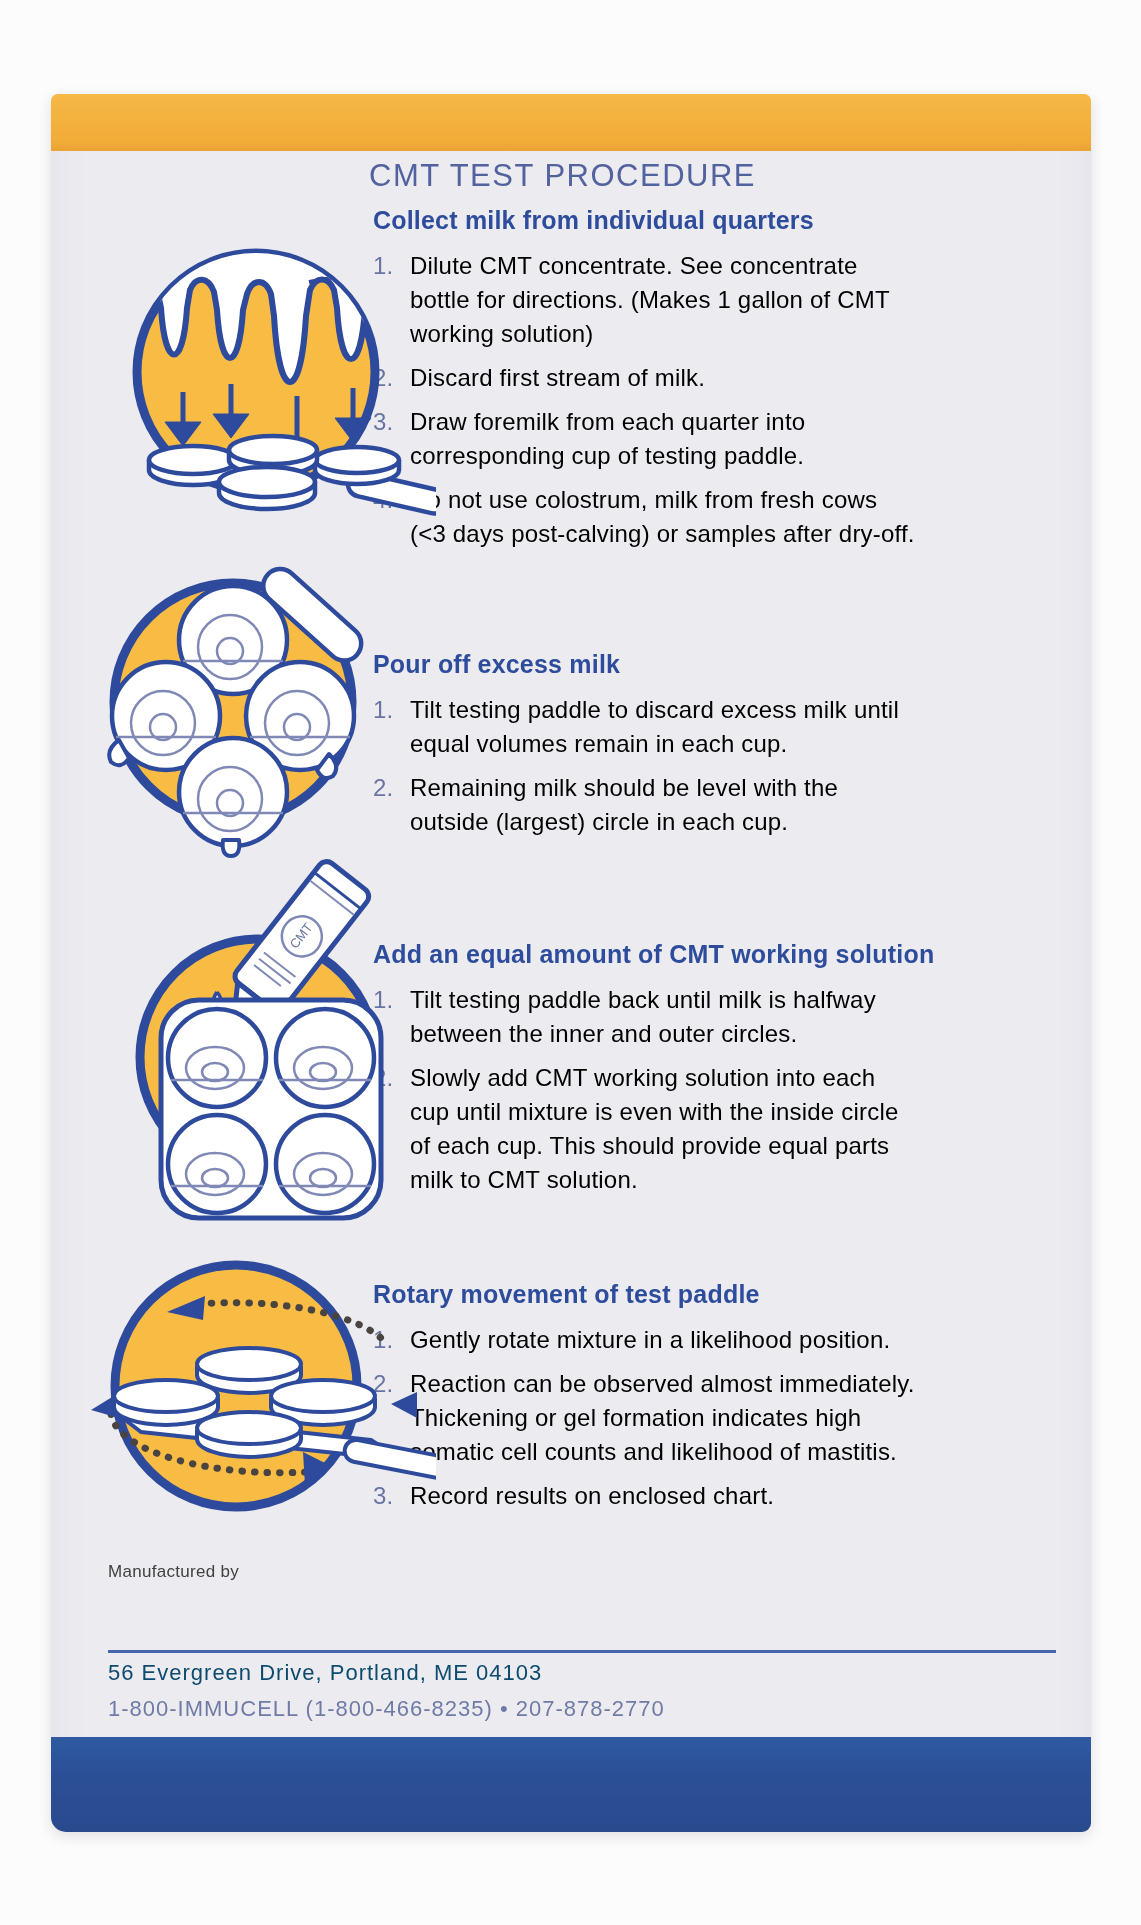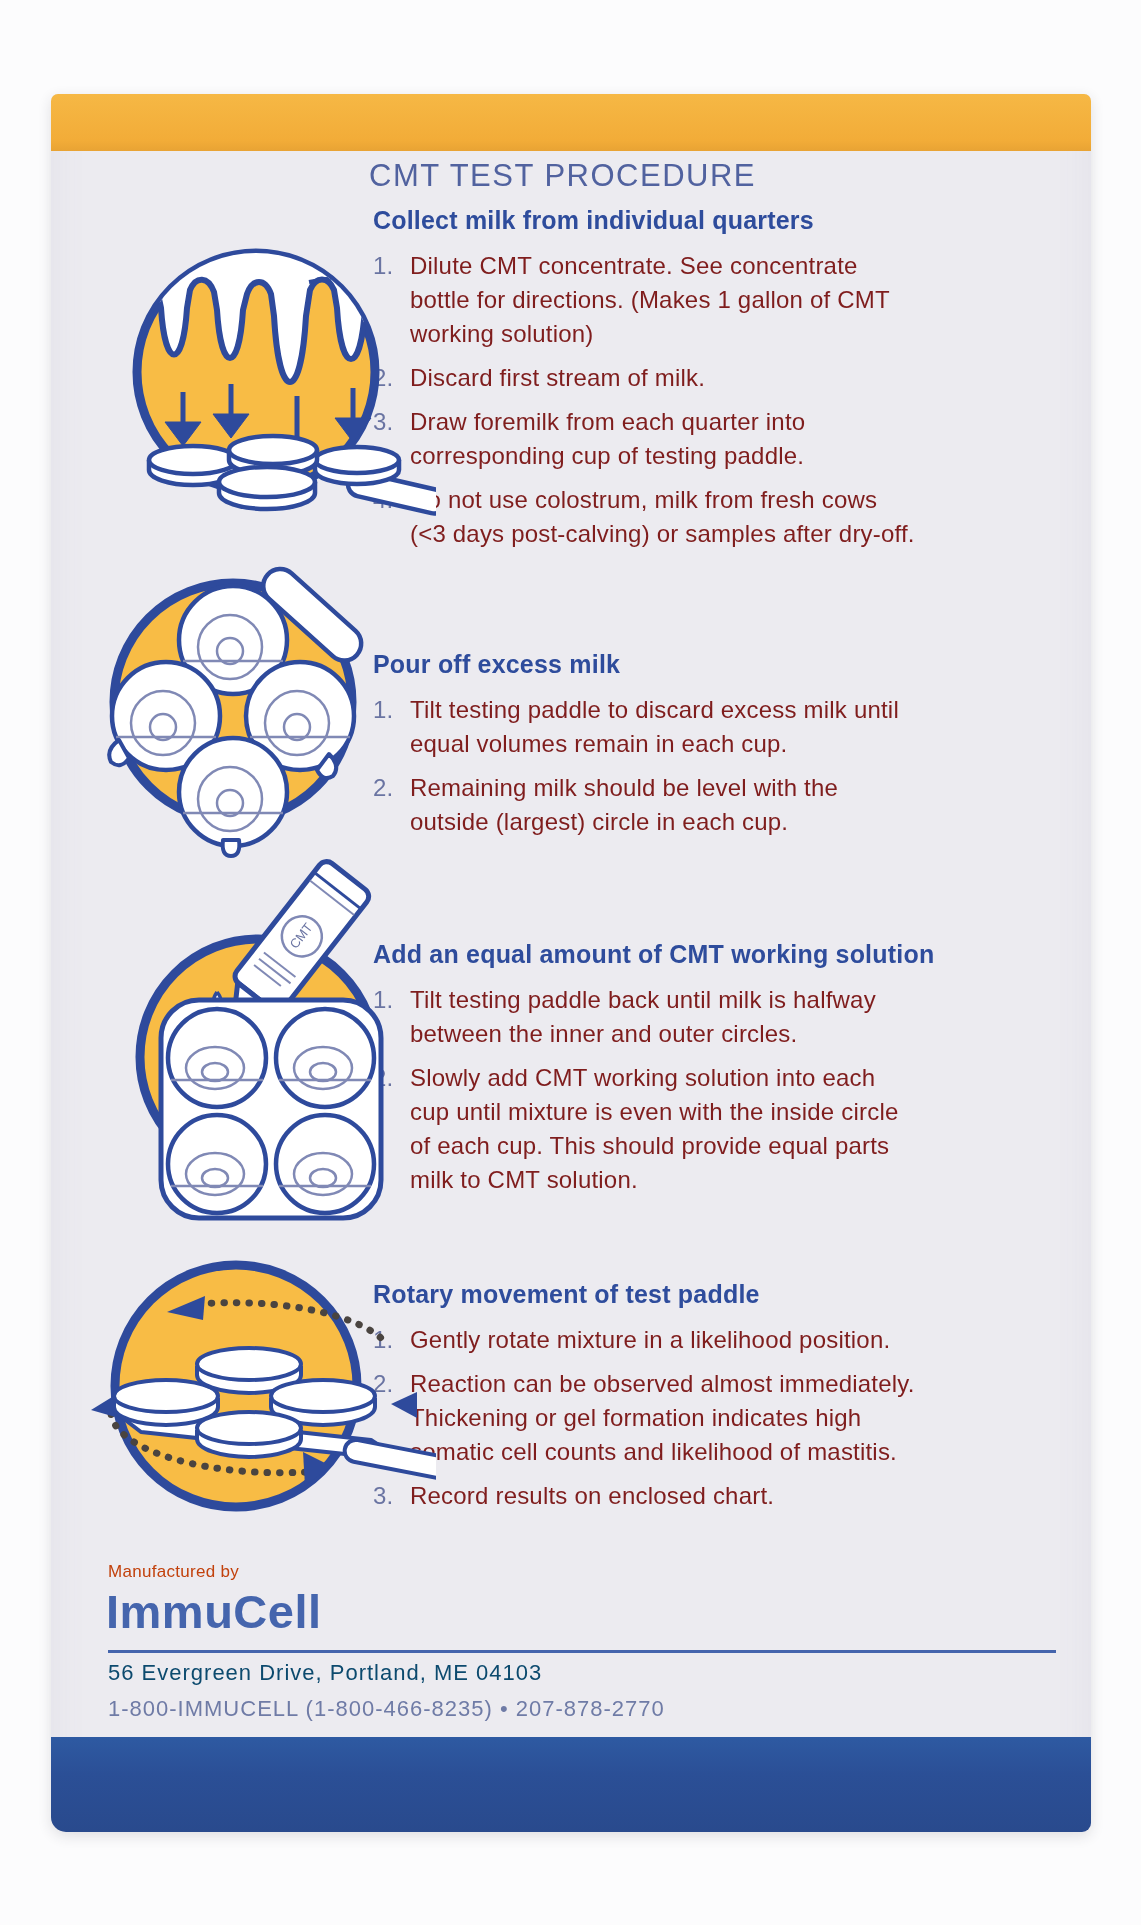--- a/index.html
+++ b/index.html
@@ -37,35 +37,35 @@
   .section h2{
     margin:0;font-size:25px;font-weight:bold;color:#2E4C9C;
     letter-spacing:.2px;white-space:nowrap;
   }
   ol.steps{
     list-style:none;margin:14px 0 0 0;padding:0;counter-reset:step;
   }
   ol.steps li{
     position:relative;padding-left:37px;margin:0 0 10px 0;
     counter-increment:step;
-    font-size:24px;line-height:34px;color:#7f1d1d;letter-spacing:.2px;
+    font-size:24px;line-height:34px;color:#000000;letter-spacing:.2px;
     white-space:pre-line;
   }
   ol.steps li::before{
     content:counter(step) ".";
     position:absolute;left:0;top:0;color:#6A74A2;
   }
   
   .illus{position:absolute;}
   .i1{left:50px;top:130px;}
   .i2{left:32px;top:450px;}
   .i3{left:42px;top:758px;}
   .i4{left:20px;top:1140px;}
   
-  .mfg{position:absolute;left:57px;top:1468px;font-size:17px;color:#c2410c;letter-spacing:.3px;}
+  .mfg{position:absolute;left:57px;top:1468px;font-size:17px;color:#404040;letter-spacing:.3px;}
   .brand{position:absolute;left:55px;top:1490px;font-size:47px;font-weight:bold;color:#4565AD;letter-spacing:.5px;}
   .rule{position:absolute;left:57px;top:1556px;width:948px;height:3px;background:#4565AD;}
   .addr{position:absolute;left:57px;top:1566px;font-size:22px;color:#0c4a6e;letter-spacing:1px;}
   .phone{position:absolute;left:57px;top:1602px;font-size:22px;color:#6F7BA6;letter-spacing:1px;}
 </style>
 </head>
 <body>
 
 <div class="stage">
   <div class="box">
@@ -249,20 +249,19 @@
         <path d="M 44,178 L 300,206 L 330,226 L 70,198 Z" fill="#FFFFFF" stroke="#2E4A9C" stroke-width="4" stroke-linejoin="round"></path>
         <rect x="276" y="204" width="110" height="22" rx="11" transform="rotate(11 276 204)" fill="#FFFFFF" stroke="#2E4A9C" stroke-width="4"></rect>
         <use href="#cup4" x="95" y="162"></use>
         <use href="#cup4" x="178" y="130"></use>
         <use href="#cup4" x="252" y="162"></use>
         <use href="#cup4" x="178" y="194"></use>
       </g>
     </svg>
 
     <div class="mfg">Manufactured by</div>
-    <div class="brand">ImmuCell</div>
     <div class="rule"></div>
     <div class="addr">56 Evergreen Drive, Portland, ME 04103</div>
     <div class="phone">1-800-IMMUCELL (1-800-466-8235) • 207-878-2770</div>
 
     <div class="band-bottom"></div>
   </div>
 </div>
 
 </body></html>

